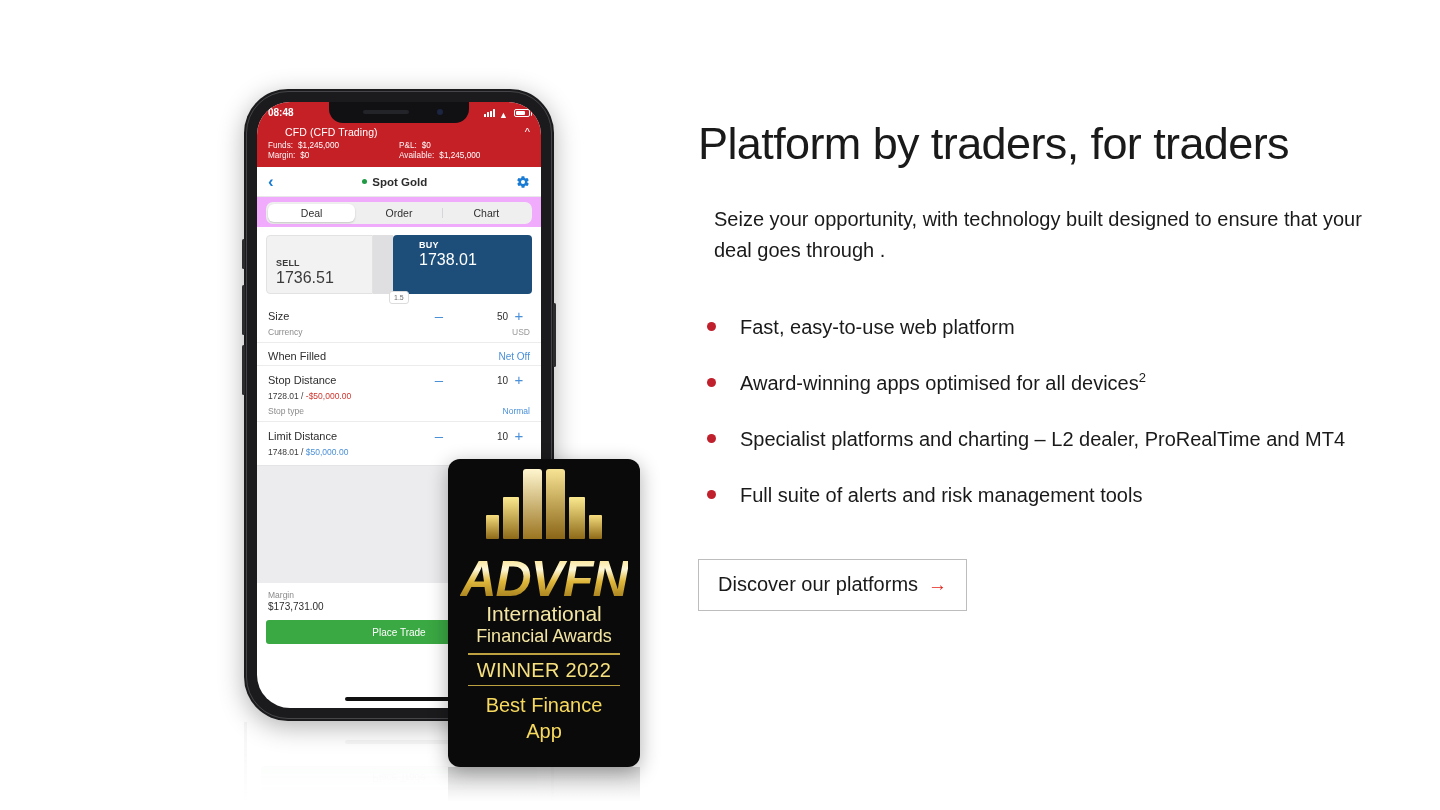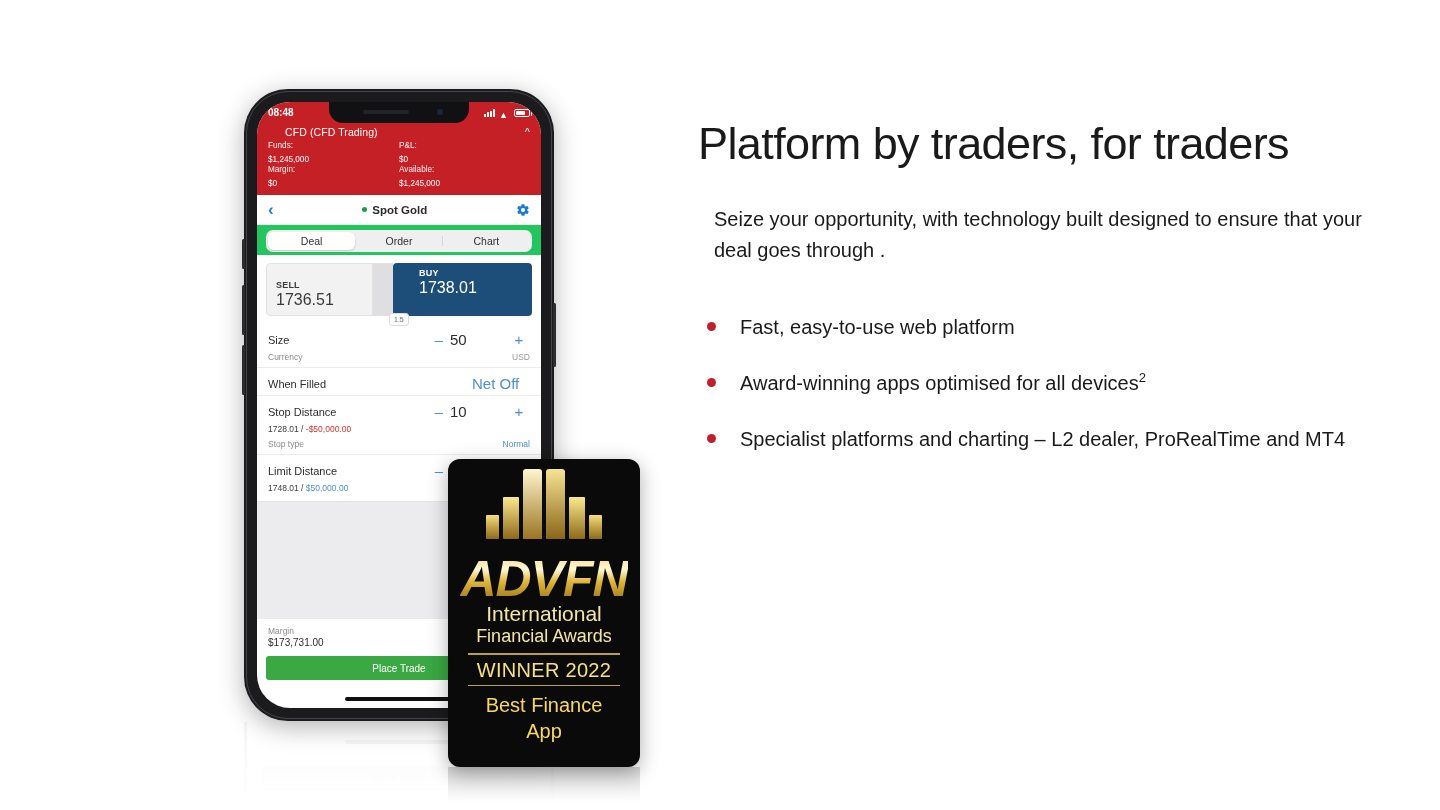--- a/index.html
+++ b/index.html
@@ -66,53 +66,53 @@
   .wifi::before{ content:"\25B2"; font-size:9px; line-height:8px; color:#fff; }
   .batt { width:16px; height:8px; border:1.2px solid #fff; border-radius:2px; position:relative; }
   .batt::after { content:""; position:absolute; right:-3px; top:2px; width:1.5px; height:4px; background:#fff; border-radius:0 1px 1px 0;}
   .batt i { position:absolute; left:1px; top:1px; bottom:1px; width:9px; background:#fff; border-radius:1px; display:block;}
 
   
   .acct { background:#c62027; color:#fff; padding: 3px 11px 7px; }
   .acct-top { display:flex; align-items:center; justify-content:space-between; font-size:10.5px; letter-spacing:.1px;margin-left:17px; }
   .chev-up { font-size: 11px; line-height: 11px; }
   .acct-grid { display:grid; grid-template-columns: 1fr 1fr; row-gap:1px; margin-top:3px; font-size:8.2px; }
-  .acct-cell { display:flex; gap:5px;flex-direction:column; }
+  .acct-cell { display:flex; gap:5px; }
   .acct-cell .k { opacity:.95; }
   .acct-cell .v { }
 
   
   .navrow {
     height:30px; background:#fff; display:flex; align-items:center;
     justify-content:space-between; padding:0 11px;
     border-bottom:1px solid #e8e8e8;
   }
   .back-chev { color:#1a7bd4; font-size:17px; font-weight:700; line-height:17px; }
   .navtitle { display:flex; align-items:center; gap:5px; font-size:11.5px; font-weight:700; color:#2c2c2c; }
   .dot-green { width:5px; height:5px; border-radius:50%; background:#1f9b43; display:inline-block; }
   .gear { width:14px; height:14px; position:relative; }
   .gear svg { display:block; }
 
   
-  .segwrap { padding: 5px 9px 3px; background:#22c55e; }
+  .segwrap { padding: 5px 9px 3px; background:#f0abfc; }
   .seg {
     display:flex; background:#efeff0; border-radius:7px; padding:2px; height:22px;
   }
   .seg-item {
     flex:1; display:flex; align-items:center; justify-content:center;
     font-size:10.5px; color:#2f2f2f; border-radius:6px; position:relative;
   }
   .seg-item.active { background:#fff; box-shadow: 0 1px 2px rgba(0,0,0,.18); font-weight:400; }
   .seg-div { position:absolute; right:0; top:4px; bottom:4px; width:1px; background:#d6d6d8; }
 
   
   .bs-wrap { display:flex; align-items:stretch; padding: 8px 9px 4px; gap:0; position:relative; }
   .sellbox {
     flex:1; background:#f2f2f3; border:1px solid #e2e2e3;
-    border-radius:4px 0 0 4px; padding:16px 9px 6px;
+    border-radius:4px 0 0 4px; padding:22px 9px 6px;
   }
   .spread-col { width:20px; background:#dfdfe2; }
   .buybox {
     flex:1; background:#1c4e79; border-radius:4px; padding:5px 26px 6px; color:#fff;
   }
   .bs-lbl { font-size:9px; font-weight:700; letter-spacing:.2px; }
   .sellbox .bs-lbl { color:#3a3a3a; }
   .bs-val { font-size:16px; margin-top:1px; font-weight:400; }
   .sellbox .bs-val { color:#3a3a3a; }
   .spread-badge {
@@ -124,21 +124,21 @@
   
   .rows { padding: 6px 0 0; }
   .row {
     display:flex; align-items:center; justify-content:space-between;
     padding: 5px 11px 3px; font-size:11px; color:#2d2d2d;
   }
   .row.sep { border-top:1px solid #ececec; padding-top:7px; }
   .row .label {}
   .stepper { display:flex; align-items:center; gap:0; }
   .minus, .plusg { color:#4a90d9; font-size:15px; font-weight:300; width:22px; text-align:center; line-height:14px;}
-  .num { width:58px; text-align:left; font-size:15px; color:#2d2d2d;}
+  .num { width:58px; text-align:right; font-size:10px; color:#2d2d2d;}
   .subrow {
     display:flex; align-items:center; justify-content:space-between;
     padding: 1px 11px 5px; font-size:8.5px; color:#8b8b8b;
   }
   .subrow .blue { color:#4a90d9;text-align:right; }
   .subrow .right-mut { color:#9a9a9a; }
   .priceline { padding: 1px 11px 4px; font-size:8.5px; color:#3a3a3a; }
   .priceline .neg { color:#d0342c; }
   .priceline .pos { color:#4a90d9; }
 
@@ -440,17 +440,25 @@
         <span>Fast, easy-to-use web platform</span>
       </li>
       <li>
         <span class="bdot"></span>
         <span>Award-winning apps optimised for all devices</span><sup>2</sup>
       </li>
       <li>
         <span class="bdot"></span>
         <span>Specialist platforms and charting – L2 dealer, ProRealTime and MT4</span>
       </li>
+      <li>
+        <span class="bdot"></span>
+        <span>Full suite of alerts and risk management tools</span>
+      </li>
     </ul>
 
+    <a class="cta">
+      <span>Discover our platforms</span>
+      <span class="arrow">→</span>
+    </a>
   </div>
 
 </div>
 
 </body></html>

